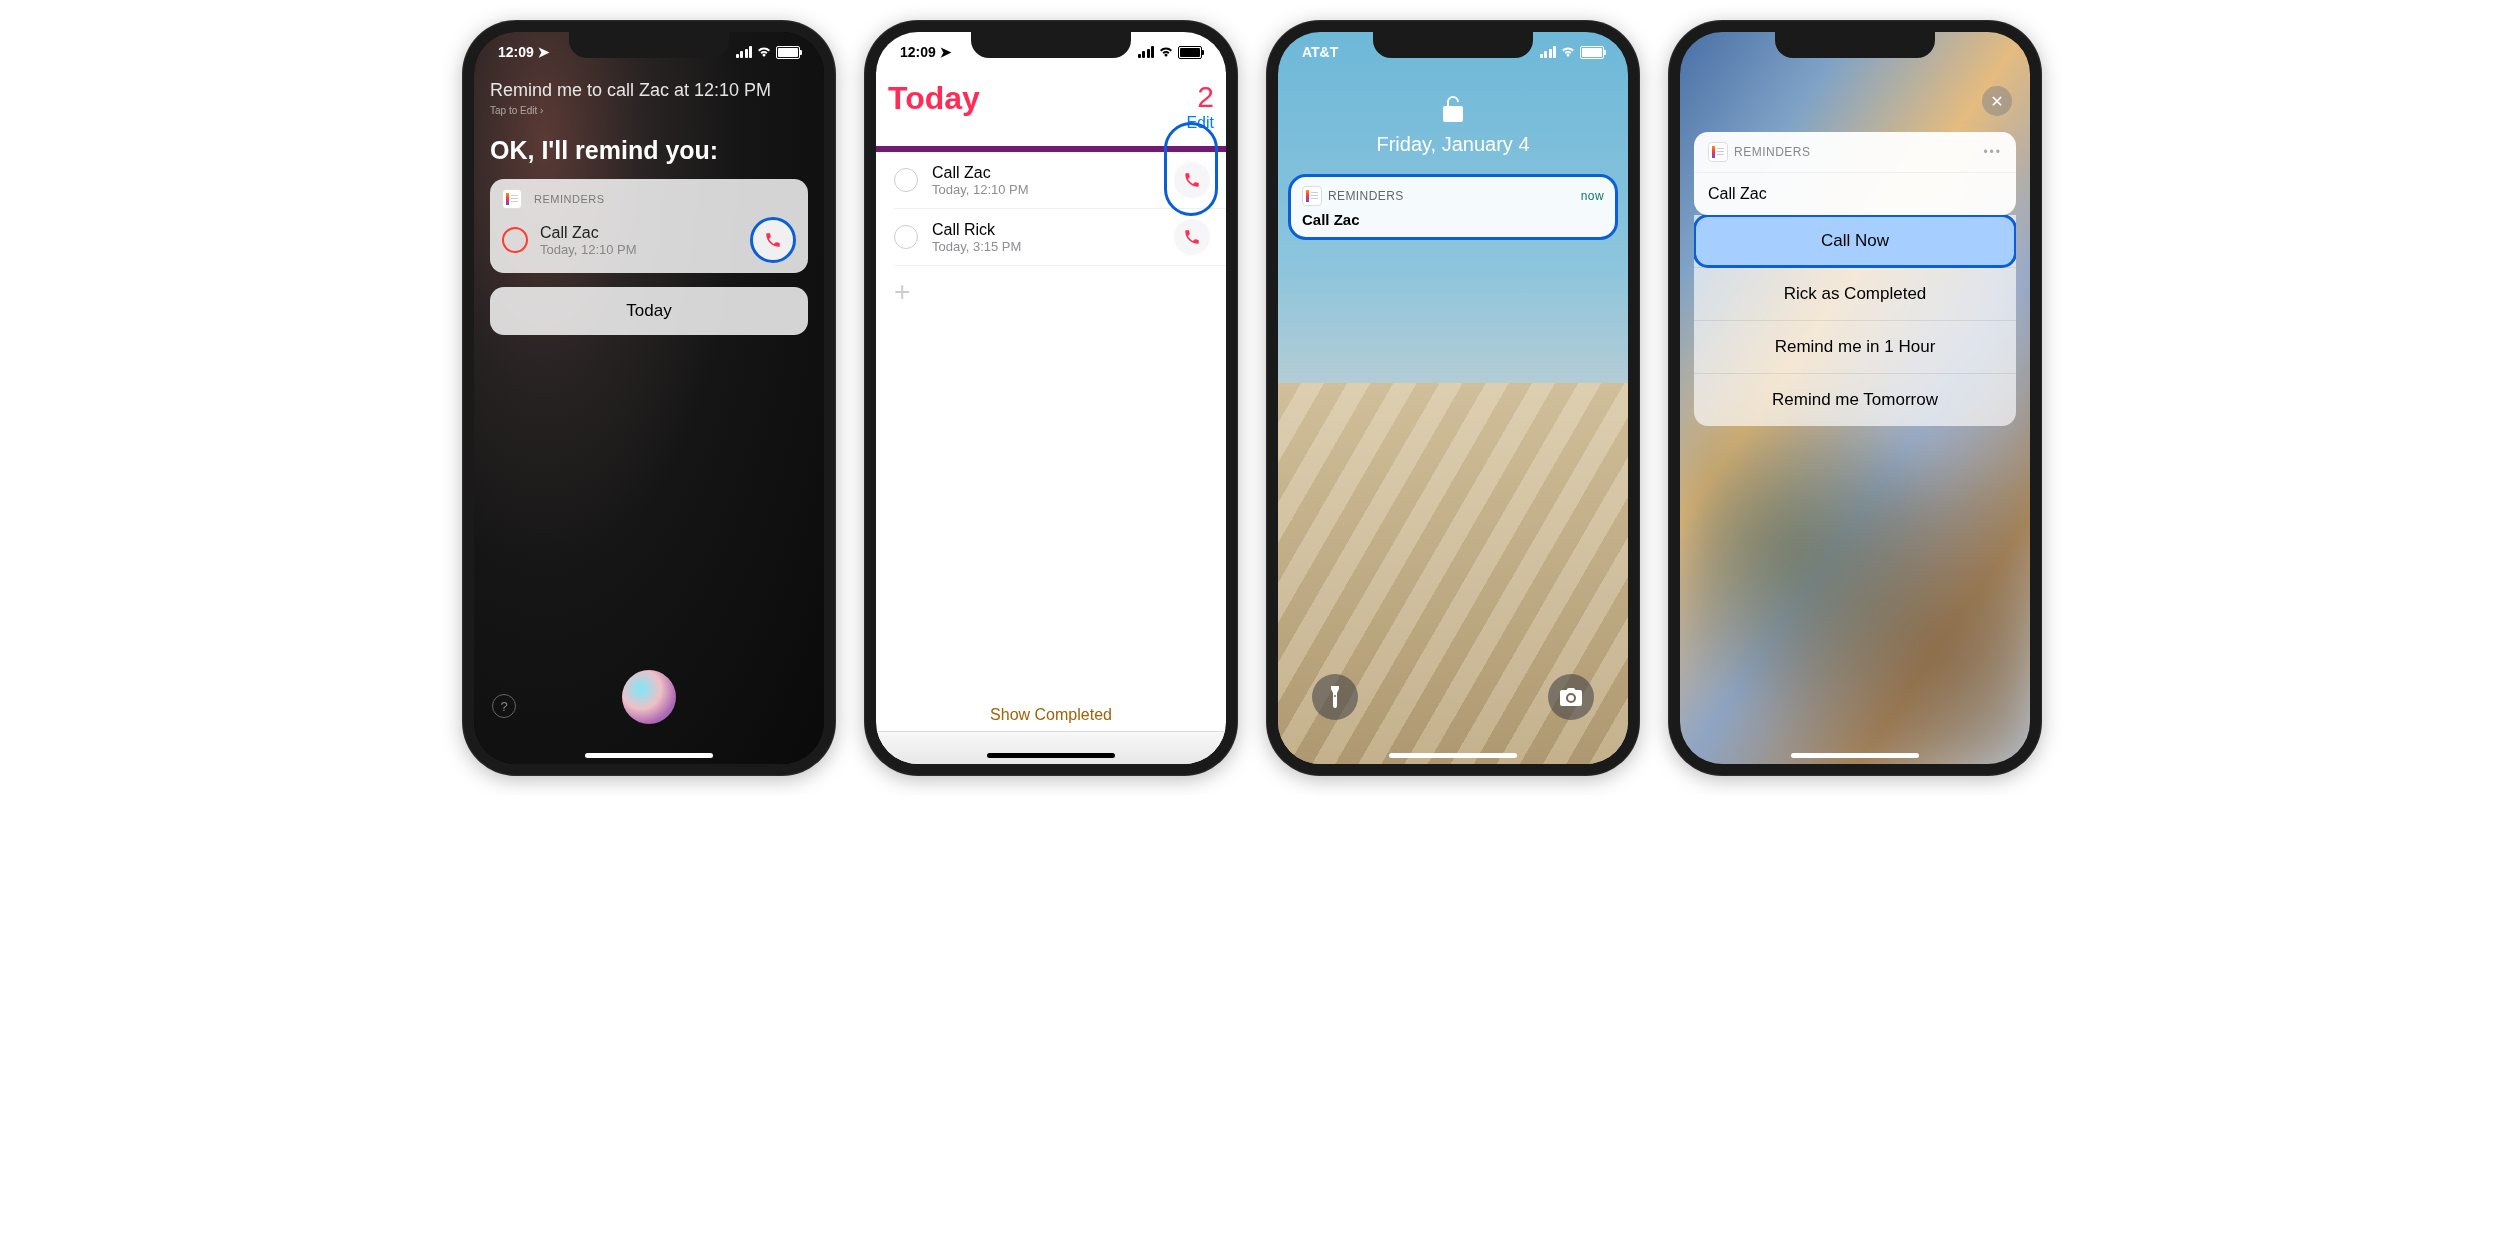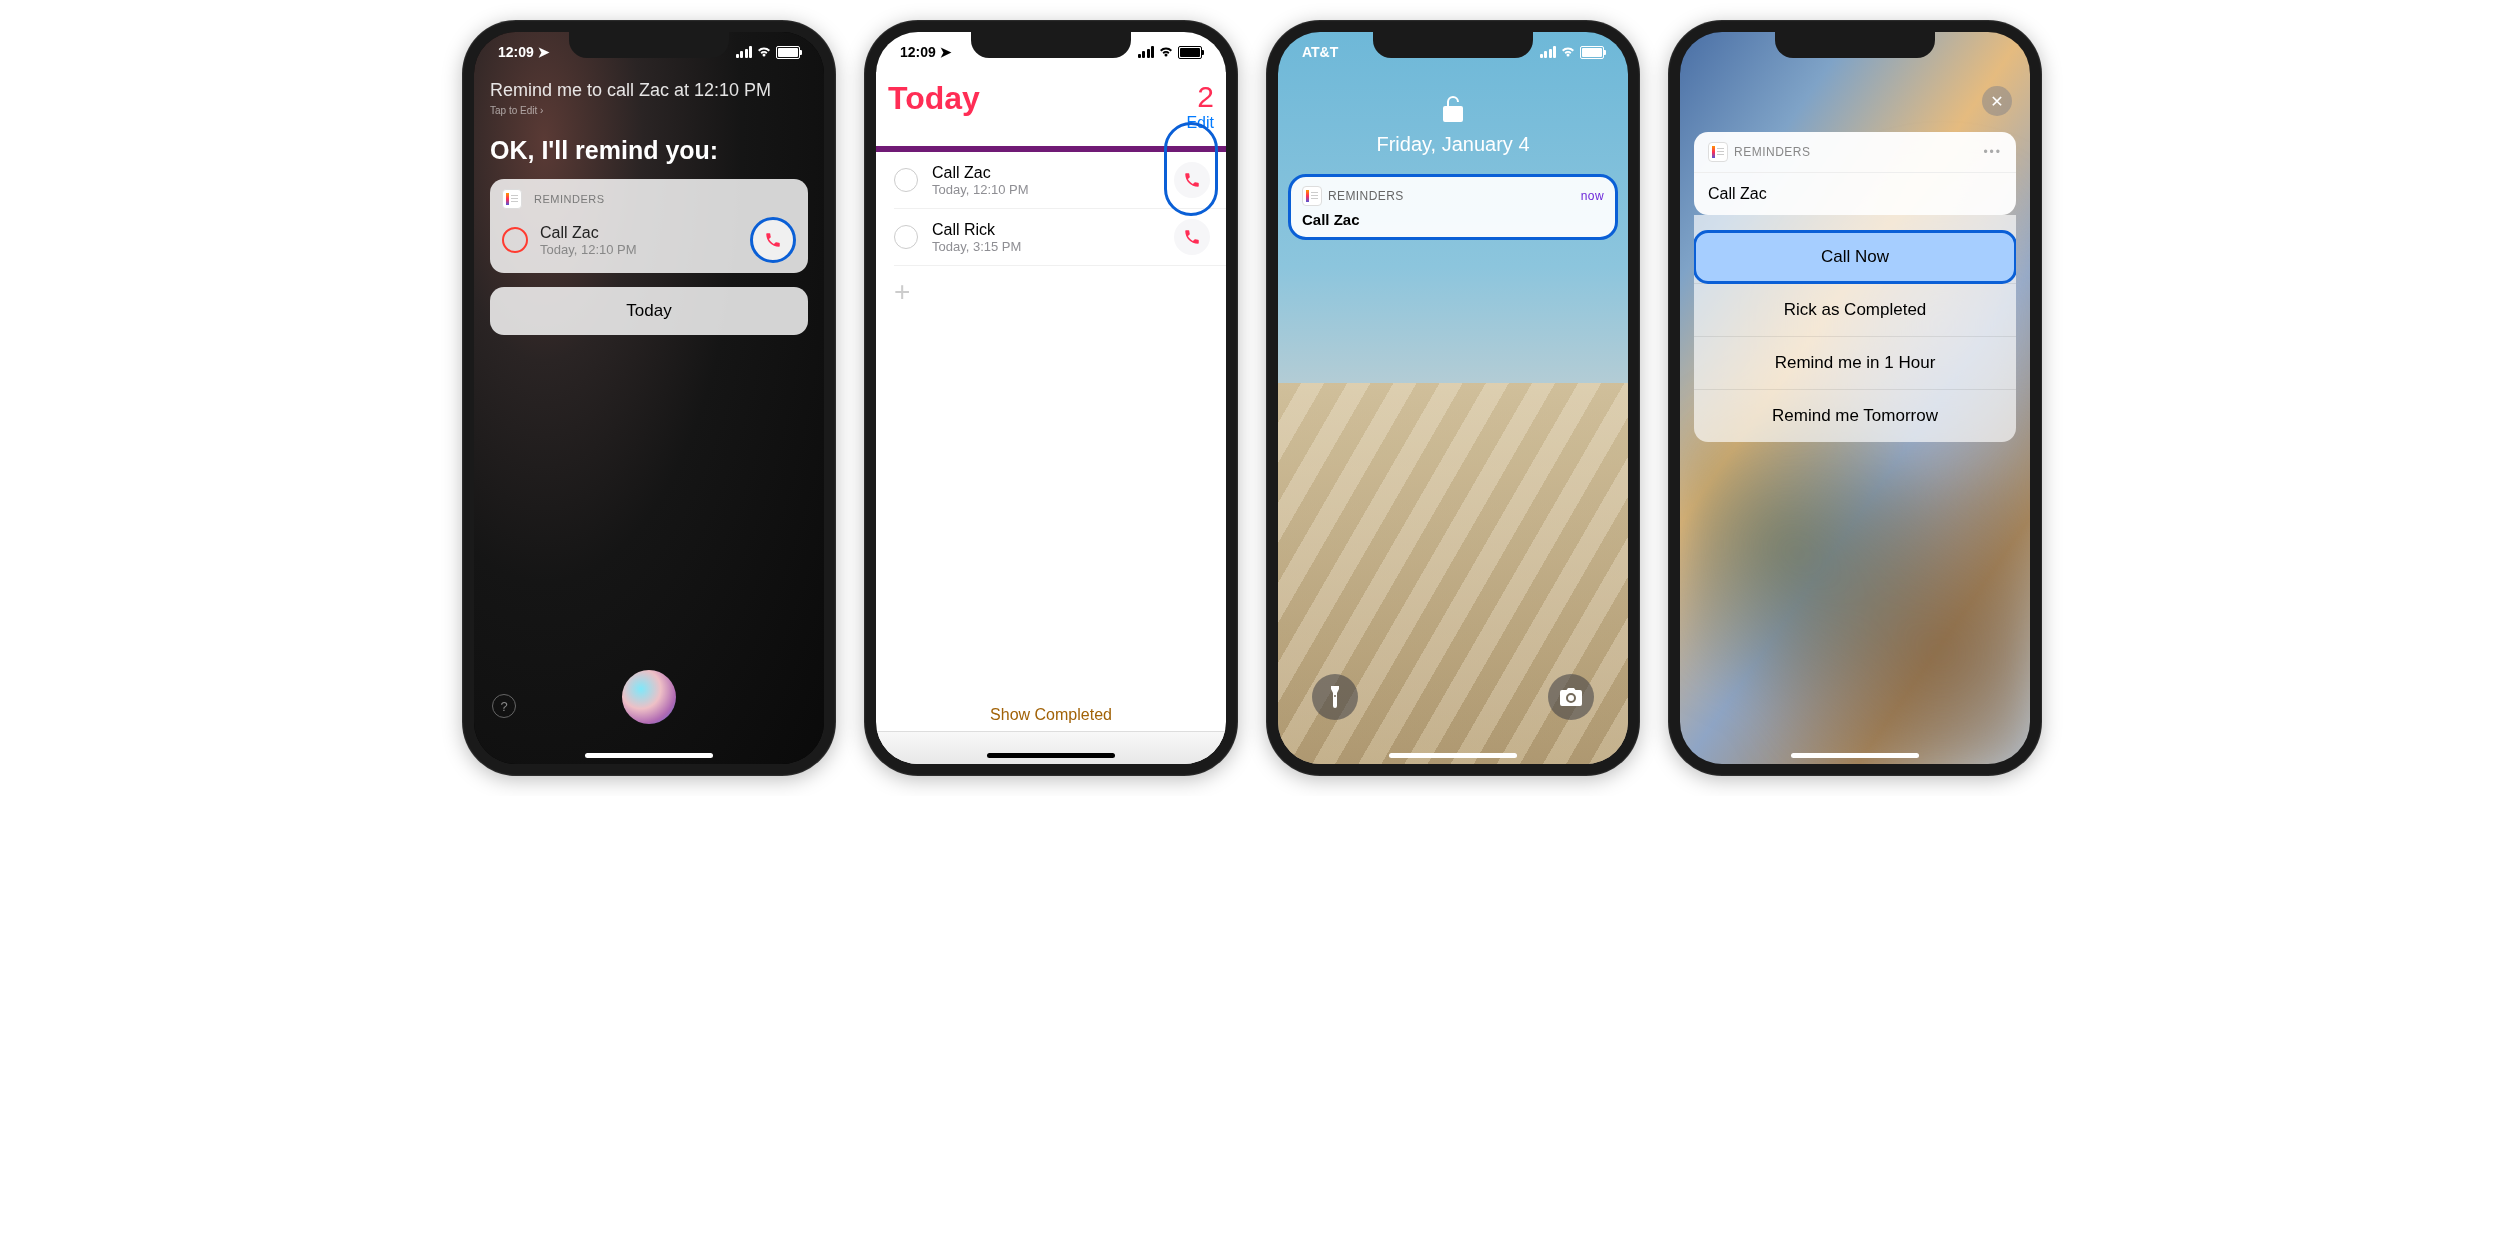--- a/index.html
+++ b/index.html
@@ -107,36 +107,36 @@
 .lock-bg { position:absolute; inset:0; background: linear-gradient(to bottom, #6eb8d8 0%, #8cc5dd 32%, #b8cdd4 50%, #a89070 52%, #d8d0c0 70%, #b8a890 100%);}
 .lock-bg::before { content:""; position:absolute; top:48%; left:0; right:0; bottom:0;
     background: repeating-linear-gradient(120deg, #998c78 0 20px, #b5a895 20px 40px),
                 linear-gradient(#c4b8a0, #9a8d78);
     background-blend-mode: overlay;}
 .unlock-icon { text-align:center; margin-top:22px; color:#fff; font-size:28px;}
 .lock-time { text-align:center; color:#fff; font-size:76px; font-weight:200; letter-spacing:-2px; line-height:1; margin-top:4px;}
 .lock-date { text-align:center; color:#fff; font-size:20px; font-weight:400; margin-top:2px;}
 .notif-card { margin:20px 12px 0; background: rgba(255,255,255,.92); border-radius:14px; padding:10px 12px; position:relative;}
 .notif-header { display:flex; align-items:center; font-size:12px; color:#666; text-transform:uppercase; letter-spacing:.4px;}
-.notif-now { margin-left:auto; text-transform:none; color:#6d28d9;}
+.notif-now { margin-left:auto; text-transform:none; color:#0f766e;}
 .notif-body { font-size:15px; font-weight:600; color:#000; margin-top:5px;}
 .ls-btn { position:absolute; bottom:44px; width:46px; height:46px; border-radius:50%; background:rgba(60,60,65,.55); display:flex; align-items:center; justify-content:center; color:#fff; font-size:20px;}
 .ls-btn.left{left:34px;} .ls-btn.right{right:34px;}
 
 
 .act-bg { position:absolute; inset:0; background: linear-gradient(125deg, #4a6fa5 0%, #7fa3c7 20%, #e5bb7f 40%, #8fa5c5 60%, #a8885f 80%, #b9c6d4 100%); filter: blur(0px);}
 .act-bg::before { content:""; position:absolute; inset:0; background: radial-gradient(circle at 30% 70%, rgba(85,95,60,.6) 0%, transparent 30%), radial-gradient(circle at 75% 40%, rgba(200,200,210,.5) 0%, transparent 35%), radial-gradient(circle at 75% 85%, rgba(120,90,60,.6) 0%, transparent 30%); filter: blur(20px);}
 .close-x { position:absolute; top:54px; right:18px; width:30px; height:30px; border-radius:50%; background:rgba(130,130,135,.5); color:#fff; display:flex; align-items:center; justify-content:center; font-size:16px; z-index:20;}
 .act-card { margin:100px 14px 0; background:rgba(255,255,255,.95); border-radius:14px; overflow:hidden; position:relative; z-index:10;}
 .act-hdr { display:flex; align-items:center; padding:10px 14px; border-bottom:1px solid #eee; font-size:12px; color:#888; letter-spacing:.5px;}
 .act-more { margin-left:auto; color:#aaa; letter-spacing:2px;}
 .act-title { padding:12px 14px; font-size:16px; font-weight:500;}
 .act-options { margin:0 14px; border-radius:14px; overflow:hidden; background: rgba(255,255,255,.65);}
 .act-opt { padding:16px; text-align:center; font-size:17px; color:#000; border-top:1px solid rgba(0,0,0,.08);}
-.act-opt.primary { background:#a6ceff;margin-top:16px; }
+.act-opt.primary { background:#a6ceff; }
 .act-opt:first-child{border-top:none;}
 .rem-app-icon { width:18px; height:18px; border-radius:4px; background:#fff; border:1px solid #ddd; position:relative; flex-shrink:0; margin-right:6px;}
 .rem-app-icon::before{ content:""; position:absolute; left:3px; top:3px; bottom:3px; width:3px; background: linear-gradient(#ff9500, #ff2d55, #5856d6);}
 .rem-app-icon::after{ content:""; position:absolute; left:8px; right:3px; top:5px; height:1px; background:#ccc; box-shadow: 0 3px #ccc, 0 6px #ccc;}
 svg.phone-svg { width:18px; height:18px; }
 </style>
 </head>
 <body>
 
 <div class="phone">

